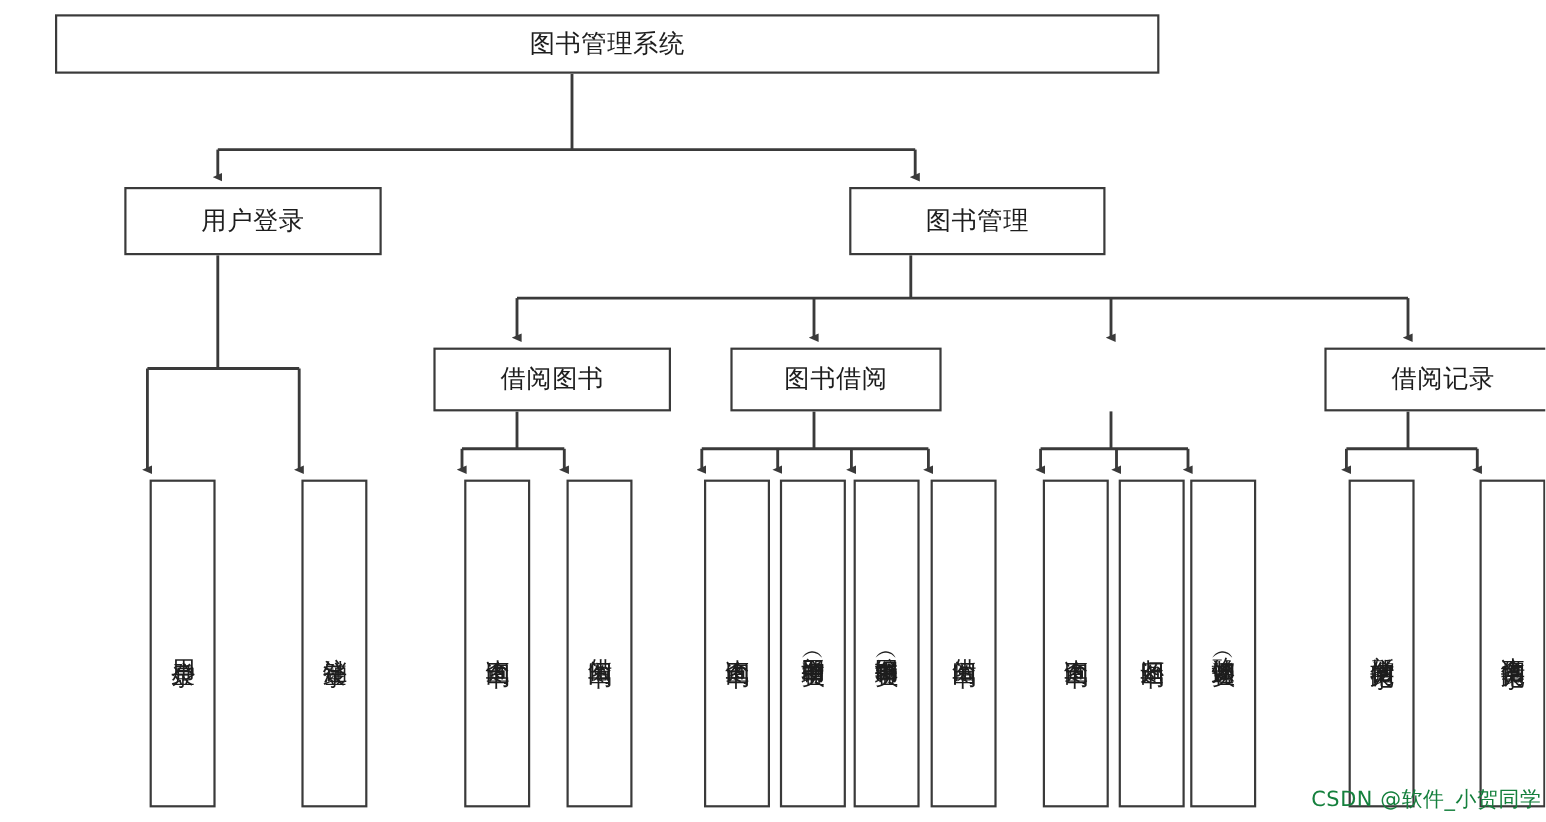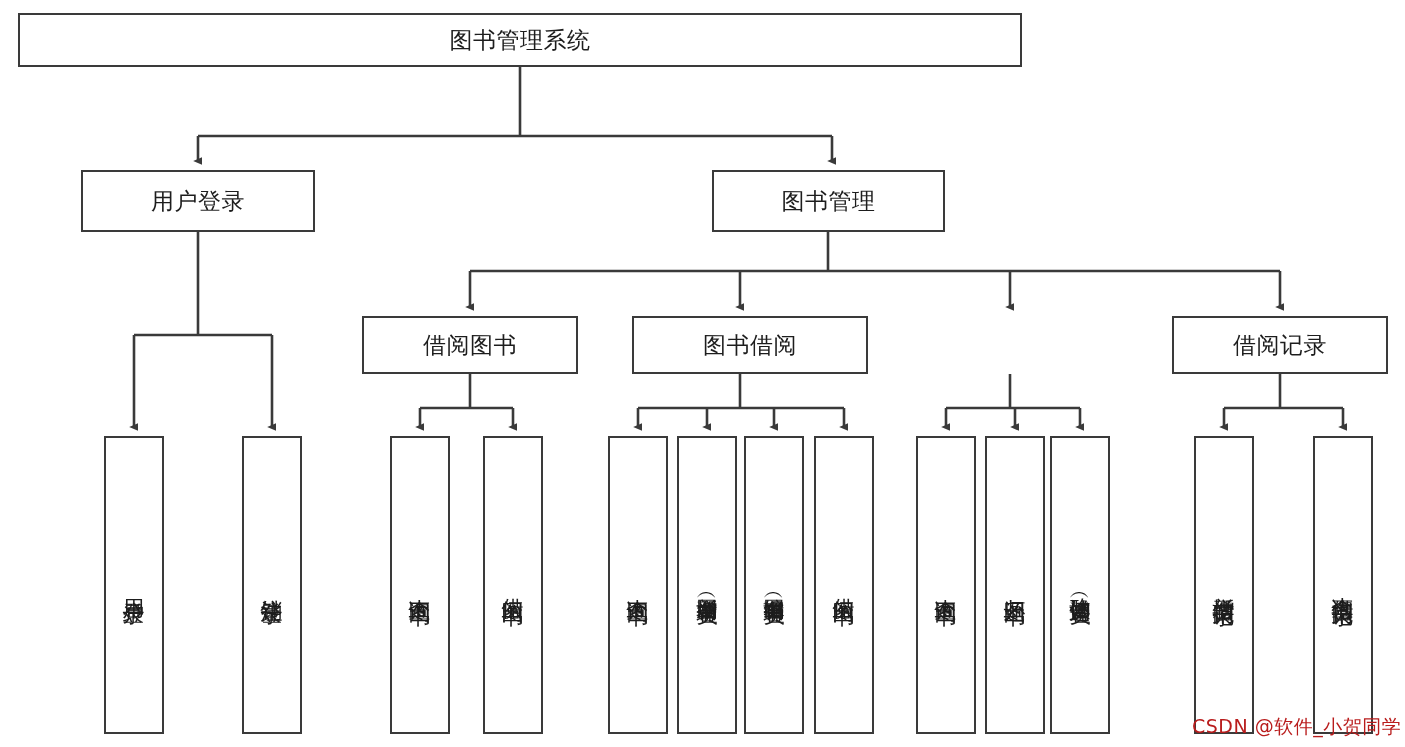--- a/index.html
+++ b/index.html
@@ -19,20 +19,21 @@
   }
   .node {
     position: absolute;
     box-sizing: border-box;
     border: 2.5px solid #3a3a3a;
     background: #ffffff;
     display: flex;
     align-items: center;
     justify-content: center;
     color: #1d1d1d;
+    margin-left: 32px;
   }
   .node-label {
     font-size: 23px;
     line-height: 1.15;
     letter-spacing: 0.5px;
     white-space: nowrap;
   }
   .node.leaf {
     align-items: center;
     justify-content: flex-start;
@@ -56,21 +57,21 @@
   .edges {
     position: absolute;
     left: 0;
     top: 0;
     width: 1405px;
     height: 747px;
     pointer-events: none;
   }
   .watermark {
     position: absolute;
-    color: #b91c1c;
+    color: #15803d;
     font-size: 19px;
     letter-spacing: 0.5px;
     white-space: nowrap;
     user-select: none;
   }
 </style>
 </head>
 <body>
 
 <div id="canvas">
@@ -125,28 +126,28 @@
     </g>
   </svg>
 
   <div class="node" style="left:18px; top:13px; width:1004px; height:54px;">
     <span class="node-label">图书管理系统</span>
   </div>
 
   <div class="node" style="left:81px; top:170px; width:234px; height:62px;">
     <span class="node-label">用户登录</span>
   </div>
-  <div class="node" style="left:712px; top:170px; width:233px; height:62px;text-align:right;">
+  <div class="node" style="left:740px; top:170px; width:233px; height:62px;text-align:right;">
     <span class="node-label">图书管理</span>
   </div>
 
   <div class="node" style="left:362px; top:316px; width:216px; height:58px;">
     <span class="node-label">借阅图书</span>
   </div>
-  <div class="node" style="left:632px; top:316px; width:236px; height:58px;">
+  <div class="node" style="left:632px; top:316px; width:192px; height:58px;">
     <span class="node-label">图书借阅</span>
   </div>
   <div class="node" style="left:1172px; top:316px; width:216px; height:58px;">
     <span class="node-label">借阅记录</span>
   </div>
 
   <div class="node leaf" style="left:104px; top:436px; width:60px; height:298px;">
     <span class="node-label">用户登录</span>
   </div>
   <div class="node leaf" style="left:242px; top:436px; width:60px; height:298px;">

